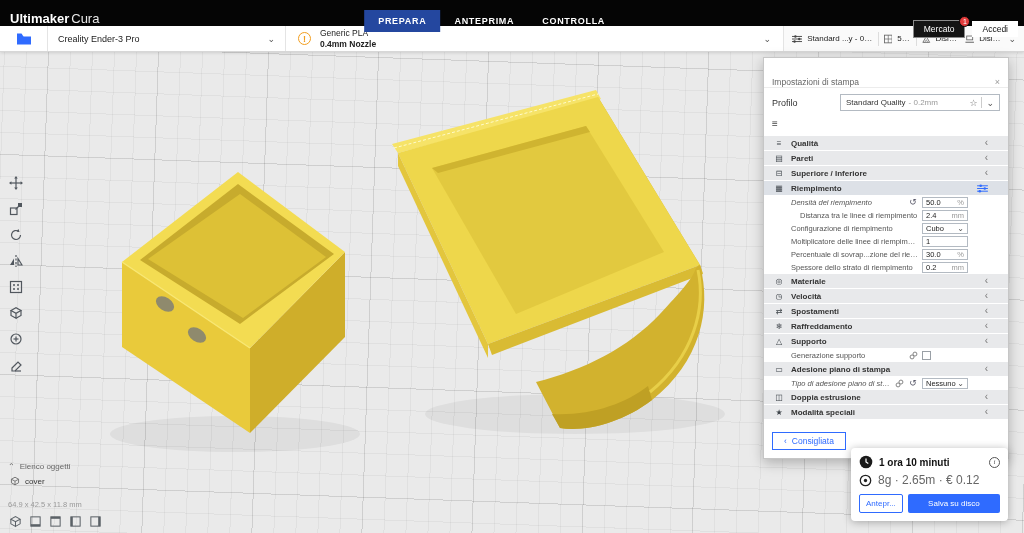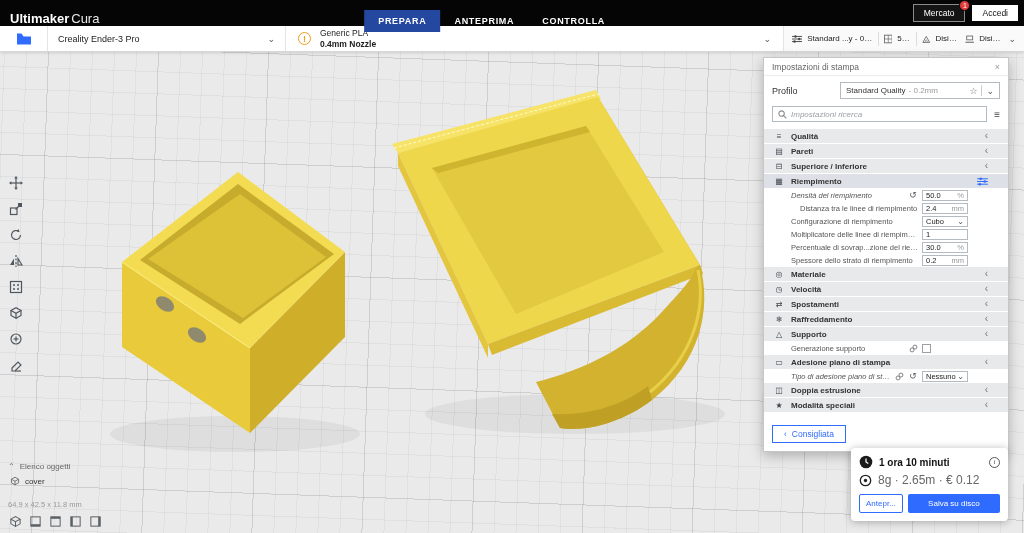--- a/index.html
+++ b/index.html
@@ -7,21 +7,21 @@
   body { position:relative; font-family:"Liberation Sans", sans-serif; background:#eaeaea; }
 
   
   .topbar { position:absolute; top:0; left:0; right:0; height:26px; background:#050505; display:flex; align-items:flex-end; z-index:40; }
   .logo { margin-left:10px; font-size:13px; color:#fff; white-space:nowrap; }
   .logo .bold { font-weight:700; }
   .logo .light { font-weight:300; color:#e9e9e9; margin-left:2px; }
   .tabs { position:absolute; left:50%; transform:translateX(-58%); top:8px; height:26px; display:flex; align-items:center;font-weight:bold; }
   .tab { color:#fff; font-size:9px; letter-spacing:0.7px; padding:6px 14px; cursor:pointer; }
   .tab.active { background:#24479f; }
-  .topbar-right { position:absolute; right:6px; top:0; height:26px; display:flex; gap:7px; align-items:center; }
+  .topbar-right { position:absolute; right:6px; top:16px; height:26px; display:flex; gap:7px; align-items:center; }
   .btn-marketplace { position:relative; background:#141414; border:1px solid #8b8b8b; color:#fff; font-size:8.5px; padding:3px 10px; cursor:pointer; }
   .badge { position:absolute; top:-5px; right:-6px; background:#e23b3b; color:#fff; font-size:7px; width:11px; height:11px; border-radius:50%; display:flex; align-items:center; justify-content:center; border:1px solid #050505; }
   .btn-signin { background:#fff; color:#111; font-size:8.5px; padding:3px 10px; border:none; cursor:pointer; }
 
   
   .toolbar { position:absolute; top:26px; left:0; right:0; height:26px; background:#fff; border-bottom:1px solid #d7d7d7; display:flex; align-items:stretch; z-index:30; box-shadow:0 1px 3px rgba(0,0,0,0.12); }
   .tb-open { width:48px; display:flex; align-items:center; justify-content:center; border-right:1px solid #e4e4e4; cursor:pointer; }
   .tb-printer { width:238px; border-right:1px solid #e4e4e4; display:flex; align-items:center; padding:0 10px; font-size:9px; color:#222; cursor:pointer; }
   .tb-material { flex:1; display:flex; align-items:center; padding:0 12px; border-right:1px solid #e4e4e4; gap:9px; cursor:pointer; }
   .warn-circle { width:13px; height:13px; border-radius:50%; border:1.5px solid #f29e1f; color:#f29e1f; font-size:9px; font-weight:bold; display:flex; align-items:center; justify-content:center; flex:none; }
@@ -55,21 +55,21 @@
   .object-list { position:absolute; left:8px; bottom:24px; font-size:8px; color:#555; }
   .ol-header { display:flex; align-items:center; gap:5px; cursor:pointer; color:#666; }
   .ol-item { display:flex; align-items:center; gap:5px; margin-top:4px; padding:1px 4px 1px 2px; color:#333; cursor:pointer; }
   .ol-dims { margin-top:13px; color:#999; font-size:7.5px; }
   .view-modes { position:absolute; left:8px; bottom:4px; display:flex; gap:5px; }
   .vm { width:15px; height:15px; display:flex; align-items:center; justify-content:center; cursor:pointer; }
   .vm svg { stroke:#5b6167; fill:none; stroke-width:1.1; }
 
   
   .settings-panel { position:absolute; left:763px; top:57px; width:246px; background:#fff; border:1px solid #c6c6c6; box-shadow:0 4px 12px rgba(0,0,0,0.25); z-index:35; }
-  .sp-header { height:18px; display:flex; align-items:center; padding:0 8px; font-size:8.5px; color:#666; border-bottom:1px solid #ececec; }
+  .sp-header { height:30px; display:flex; align-items:flex-end; padding:0 8px; font-size:8.5px; color:#666; border-bottom:1px solid #ececec; }
   .sp-close { margin-left:auto; color:#999; font-size:9px; cursor:pointer; }
   .sp-profile { display:flex; align-items:center; padding:6px 8px 4px; }
   .sp-profile .plabel { font-size:9px; color:#333; }
   .profile-box { margin-left:auto; width:160px; height:17px; border:1px solid #b3bac2; display:flex; align-items:center; padding:0 5px; font-size:8px; cursor:pointer; background:#fff; }
   .profile-box .pv { color:#333; white-space:nowrap; }
   .profile-box .ps { color:#999; margin-left:3px; white-space:nowrap; }
   .profile-box .star { margin-left:auto; color:#666; font-size:9px; }
   .profile-box .pdiv { width:1px; height:11px; background:#ccc; margin:0 4px; }
   .sp-search { display:flex; align-items:center; padding:3px 8px 7px; gap:7px; }
   .search-box { flex:1; height:16px; border:1px solid #b3bac2; display:flex; align-items:center; padding:0 5px; gap:4px; background:#fff; }
@@ -340,27 +340,20 @@
     <div class="profile-box">
       <span class="pv">Standard Quality</span>
       <span class="ps">- 0.2mm</span>
       <span class="star">☆</span>
       <span class="pdiv"></span>
       <span class="chev">⌄</span>
     </div>
   </div>
 
   <div class="sp-search">
-    <div class="search-box">
-      <svg width="9" height="9" viewBox="0 0 10 10">
-          <circle cx="4" cy="4" r="3" fill="none" stroke="#888" stroke-width="1.2"></circle>
-          <line x1="6.3" y1="6.3" x2="9.3" y2="9.3" stroke="#888" stroke-width="1.2"></line>
-        </svg>
-      <input type="text" placeholder="Impostazioni ricerca" style="">
-    </div>
     <span class="hamburger">≡</span>
   </div>
 
   <div class="sp-list">
 
     <div class="cat">
       <span class="glyph">≡</span>
       <span>Qualità</span>
       <span class="cchev">‹</span>
     </div>

